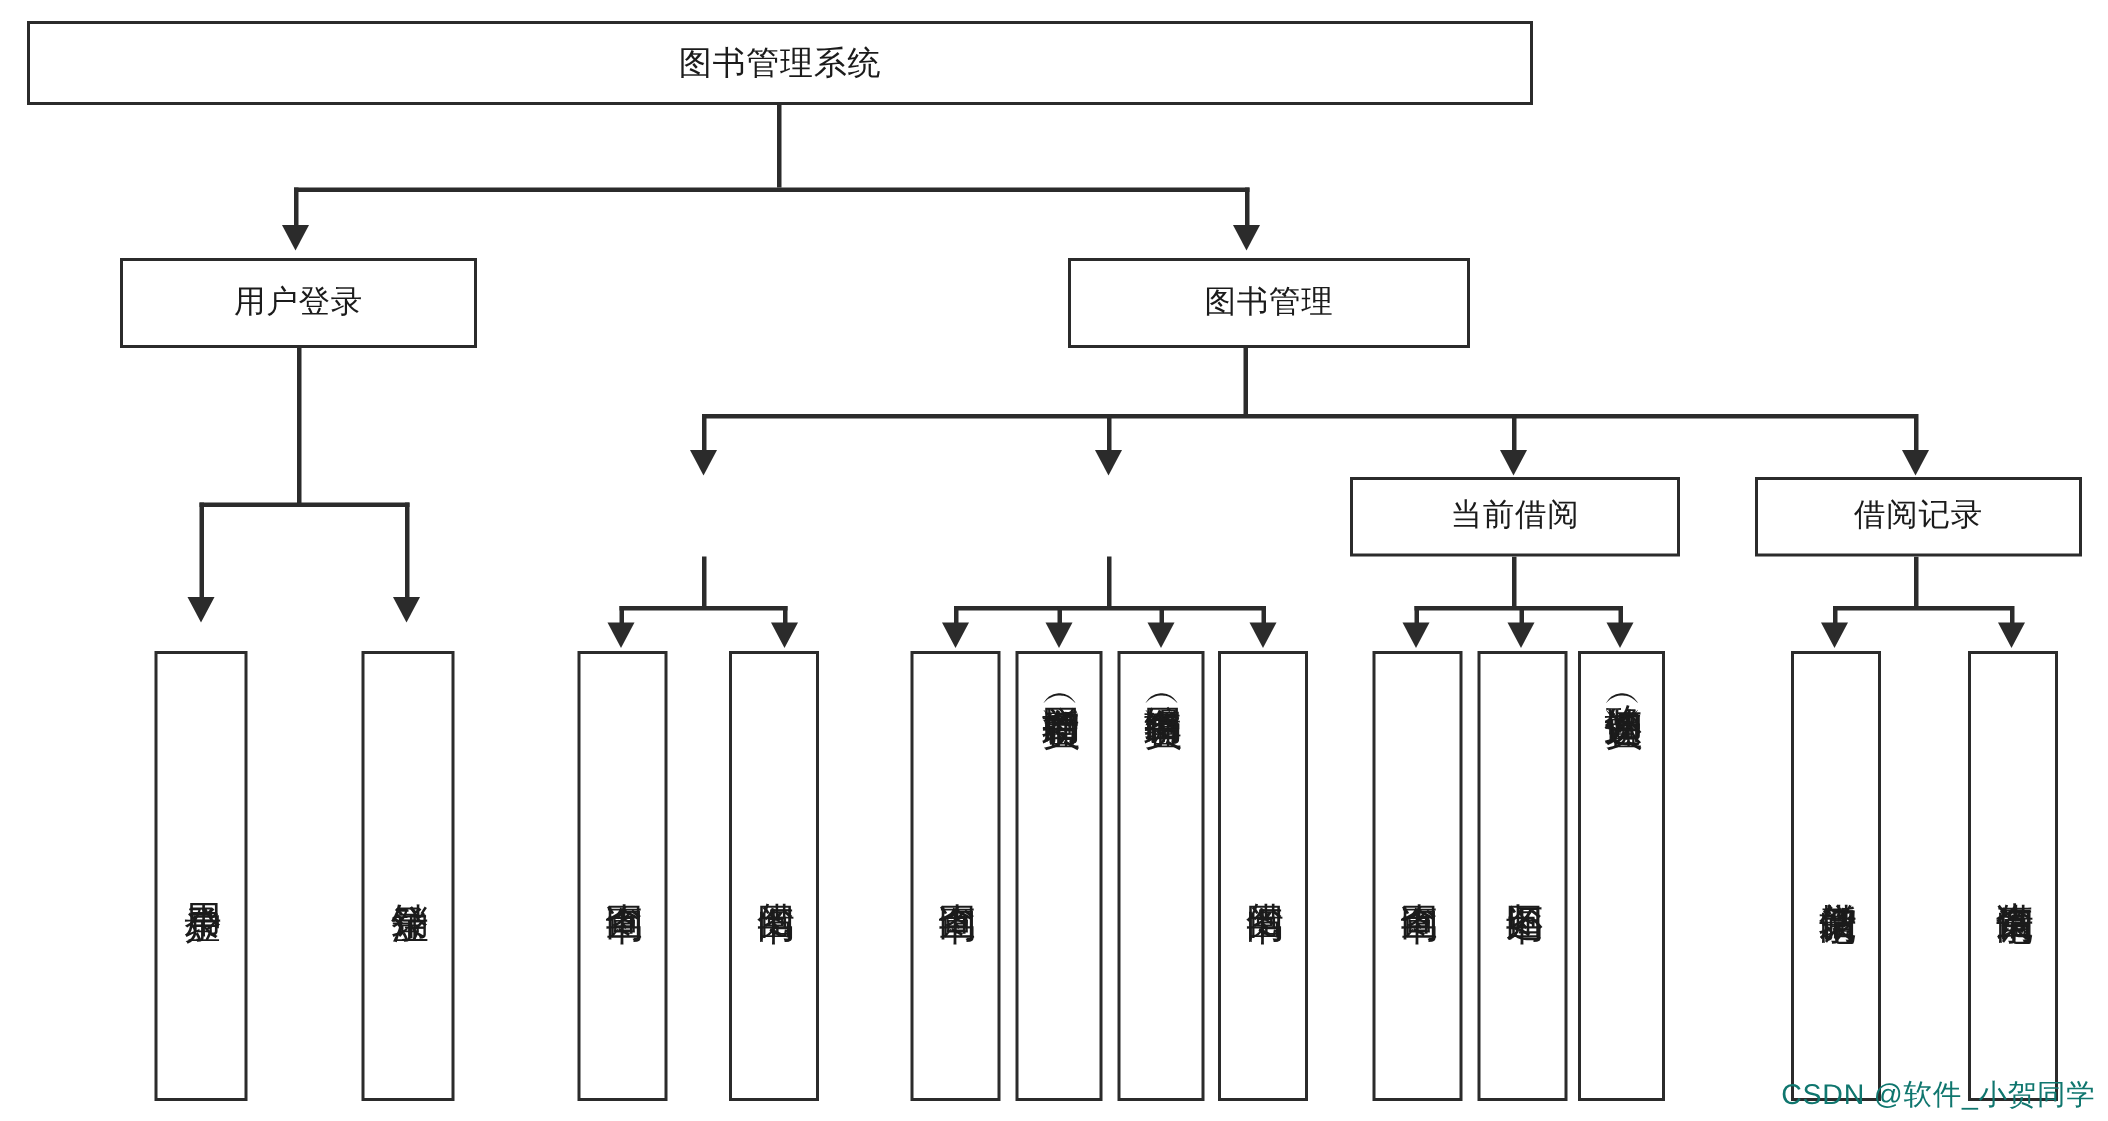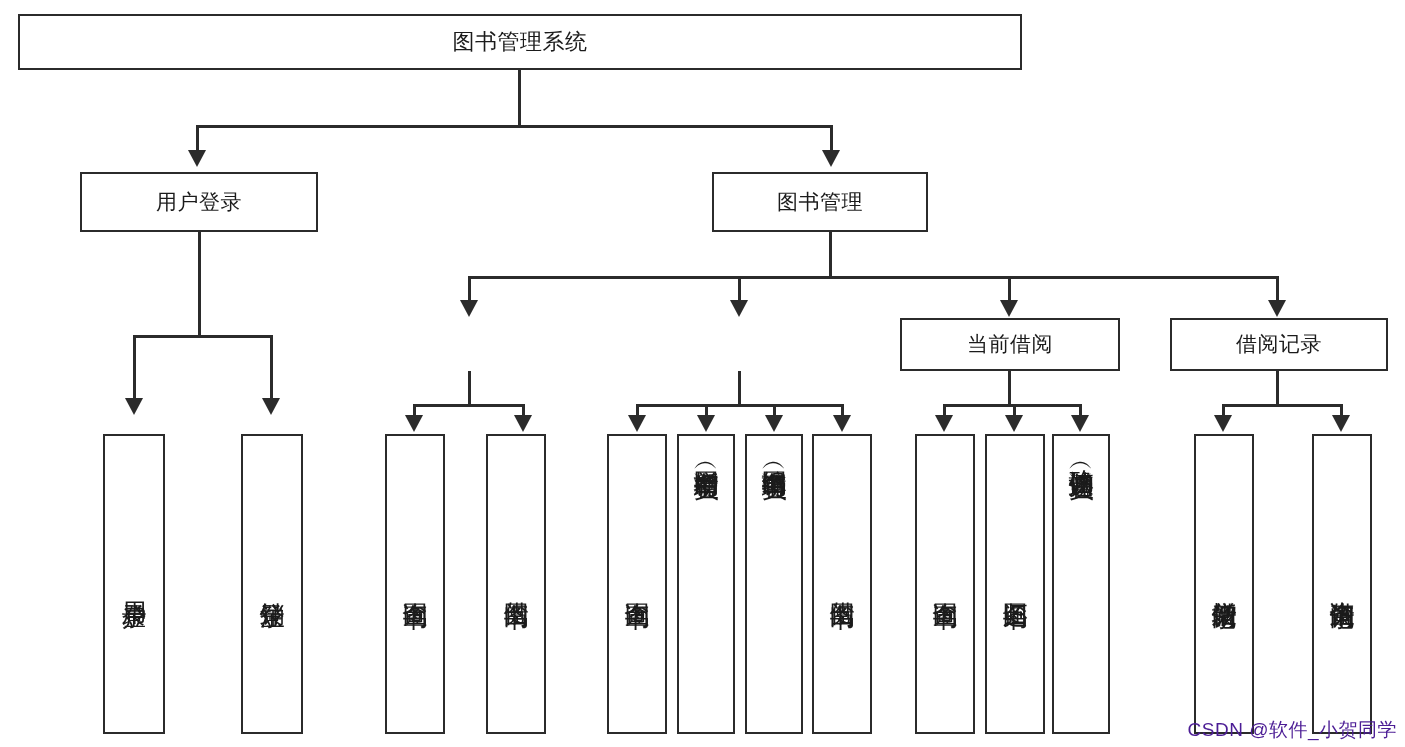--- a/index.html
+++ b/index.html
@@ -72,21 +72,21 @@
     border-right:9px solid transparent;
     border-top:17px solid #2b2b2b;
     z-index:2;
   }
   
   #watermark{
     position:absolute;
     right:8px;
     bottom:4px;
     font-size:19px;
-    color:#4c1d95;
+    color:#0f766e;
     letter-spacing:0.5px;
     z-index:6;
     white-space:nowrap;
     font-family:"Liberation Sans","DejaVu Sans",sans-serif;
   }
 </style>
 </head>
 <body>
 
 <div id="canvas">
@@ -153,21 +153,21 @@
   <div class="lnk v" style="left:1340px;top:404px;height:14px;"></div>
   <div class="arrow" style="left:1332px;top:415px;"></div>
 
   <div class="node h root" style="left:18px;top:14px;width:1004px;height:56px;">
     <span class="label">图书管理系统</span>
   </div>
 
   <div class="node h" style="left:80px;top:172px;width:238px;height:60px;">
     <span class="label">用户登录</span>
   </div>
-  <div class="node h" style="left:712px;top:172px;width:216px;height:60px;">
+  <div class="node h" style="left:712px;top:172px;width:268px;height:60px;">
     <span class="label">图书管理</span>
   </div>
 
   <div class="node h" style="left:900px;top:318px;width:220px;height:53px;">
     <span class="label">当前借阅</span>
   </div>
   <div class="node h" style="left:1170px;top:318px;width:218px;height:53px;">
     <span class="label">借阅记录</span>
   </div>
 

